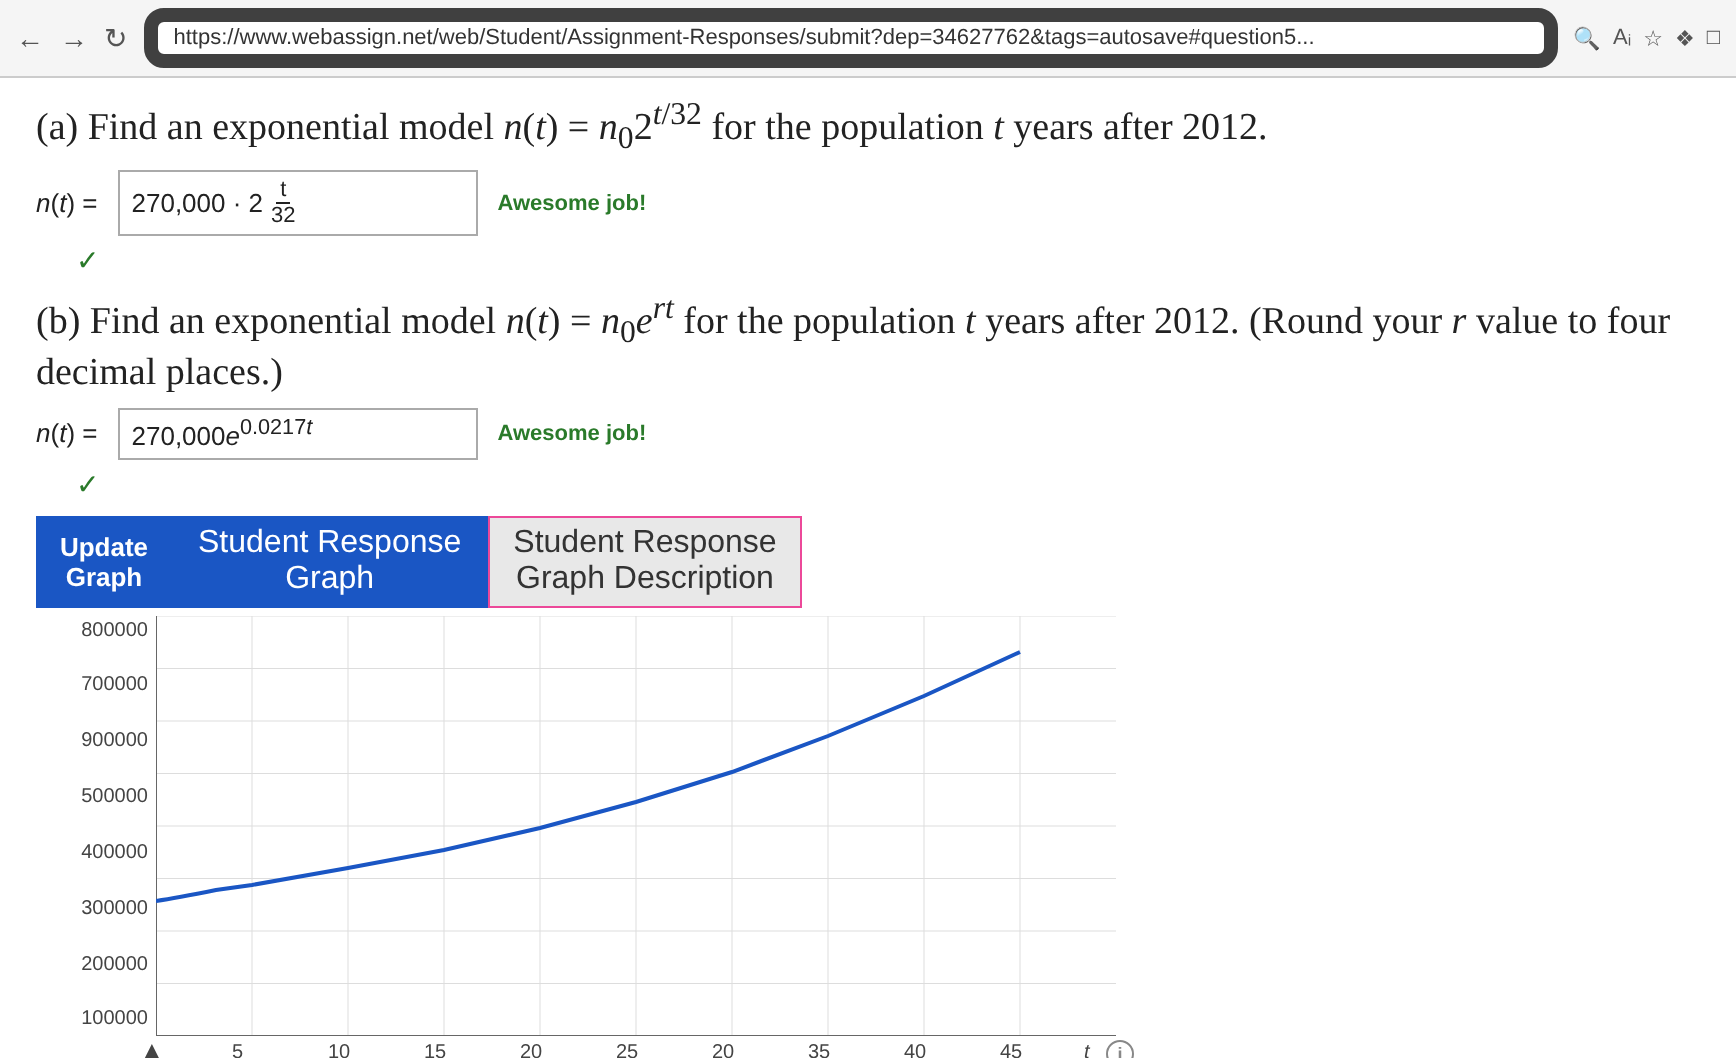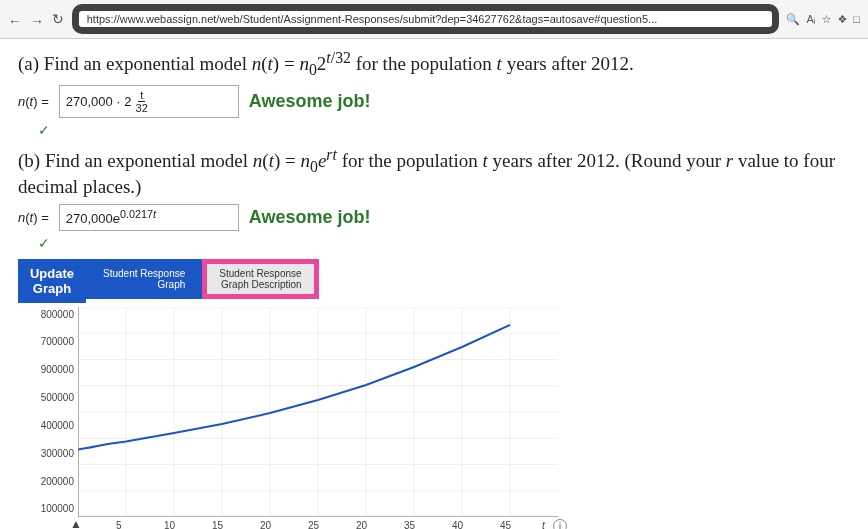--- a/index.html
+++ b/index.html
@@ -66,21 +66,21 @@
       align-items: center;
       font-size: 11px;
       margin: 0 2px;
       vertical-align: middle;
     }
     .answer-box .fraction .num { border-bottom: 1px solid #222; padding: 0 2px; }
     .answer-box .fraction .den { padding: 0 2px; }
     .awesome-label {
       color: #2a7a2a;
       font-weight: bold;
-      font-size: 18px;
+      font-size: 11px;
     }
     .checkmark {
       color: #2a7a2a;
       font-size: 14px;
       display: block;
       margin-left: 20px;
       margin-bottom: 8px;
     }
     .part-c-desc {
       font-size: 13px;
@@ -97,27 +97,27 @@
       font-size: 13px;
       font-weight: bold;
       cursor: pointer;
       text-align: center;
       display: flex;
       align-items: center;
       justify-content: center;
       flex-shrink: 0;
     }
     .tab-label {
-      border: 5px solid #ec4899;
+      border: 1px solid #ec4899;
       padding: 4px 12px;
-      font-size: 10px;
+      font-size: 16px;
       background: #e8e8e8;
       color: #333;
       cursor: pointer;
-      text-align: right;
+      text-align: center;
       min-width: 100px;
     }
     .tab-label.active {
       background: #1a56c4;
       color: white;
       border-color: #1a56c4;
     }
     .graph-container {
       display: flex;
       flex-direction: column;

